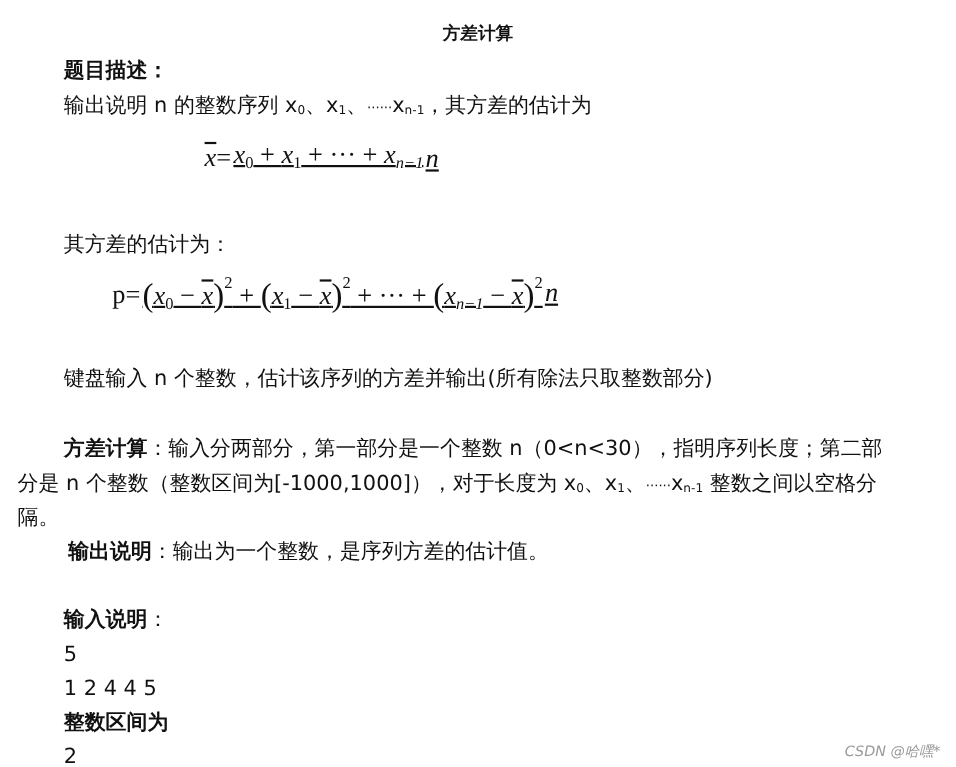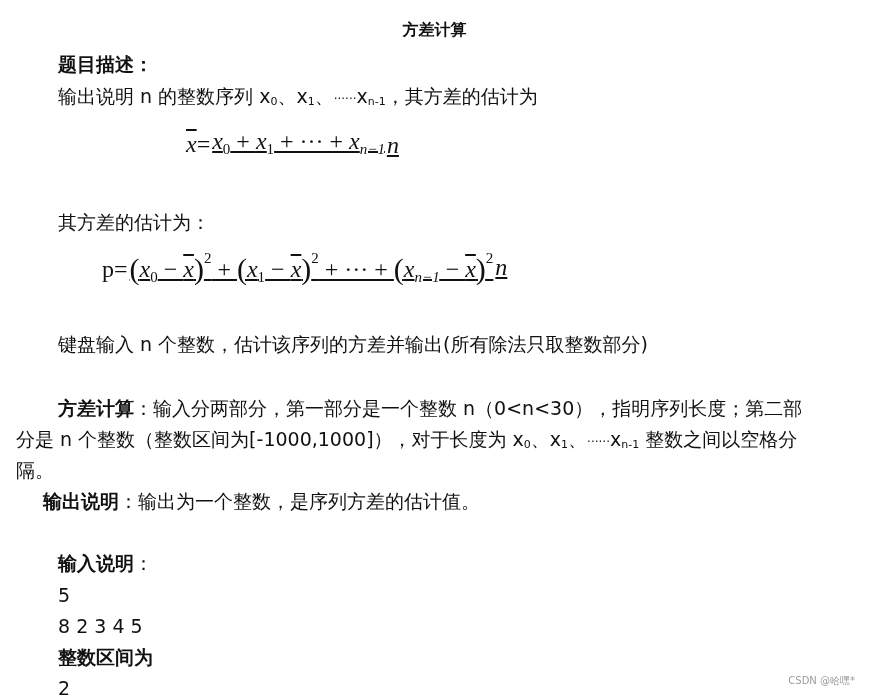--- a/index.html
+++ b/index.html
@@ -33,21 +33,21 @@
     .num { padding: 0 2px 2px 2px; white-space: nowrap; font-size: 24px; }
     .bar { width: 100%; height: 1.4px; background: #111; }
     .den { padding-top: 4px; font-size: 24px; }
     .xbar { text-decoration: overline; }
     .msub { font-size: 15px; vertical-align: -5px; font-style: normal; }
     .msubi { font-size: 15px; vertical-align: -5px; }
     .sup { font-size: 15px; vertical-align: 14px; font-style: normal; }
     .upright { font-style: normal; }
     .paren { font-style: normal; font-size: 30px; vertical-align: -2px; }
     .watermark {
-      right: 14px; top: 674px; font-size: 10px; color: #9a9a9a;
+      right: 14px; top: 674px; font-size: 13px; color: #9a9a9a; font-style: italic;
     }
   </style>
 </head>
 <body>
 
 <div class="abs title">方差计算</div>
 
 <div class="abs line bold" style="left:58px; top:51px;">题目描述：</div>
 
 <div class="abs line" style="left:58px; top:83px;">
@@ -77,27 +77,27 @@
 <div class="abs line" style="left:58px; top:395px;">
   <span class="bold">方差计算</span><span>：输入分两部分，第一部分是一个整数 n（0&lt;n&lt;30），指明序列长度；第二部</span>
 </div>
 
 <div class="abs line" style="left:16px; top:426px;">
   <span>分是 n 个整数（整数区间为[-1000,1000]），对于长度为 </span><span><span>x</span><span class="sub">0</span></span><span>、</span><span><span>x</span><span class="sub">1</span></span><span>、</span><span style="font-size:12px;">······</span><span><span>x</span><span class="sub">n-1</span></span><span> 整数之间以空格分</span>
 </div>
 
 <div class="abs line" style="left:16px; top:457px;">隔。</div>
 
-<div class="abs line" style="left:43px; top:488px;">
+<div class="abs line" style="left:62px; top:488px;">
   <span class="bold">输出说明</span><span>：输出为一个整数，是序列方差的估计值。</span>
 </div>
 
 <div class="abs line" style="left:58px; top:550px;">
   <span class="bold">输入说明</span><span>：</span>
 </div>
 
 <div class="abs line" style="left:58px; top:582px;">5</div>
-<div class="abs line" style="left:58px; top:613px;">8 2 3 4 5</div>
+<div class="abs line" style="left:58px; top:613px;">1 2 4 4 5</div>
 
 <div class="abs line bold" style="left:58px; top:644px;">整数区间为</div>
 <div class="abs line" style="left:58px; top:675px;">2</div>
 
 <div class="abs watermark">CSDN @哈嘿*</div>
 
 </body></html>

